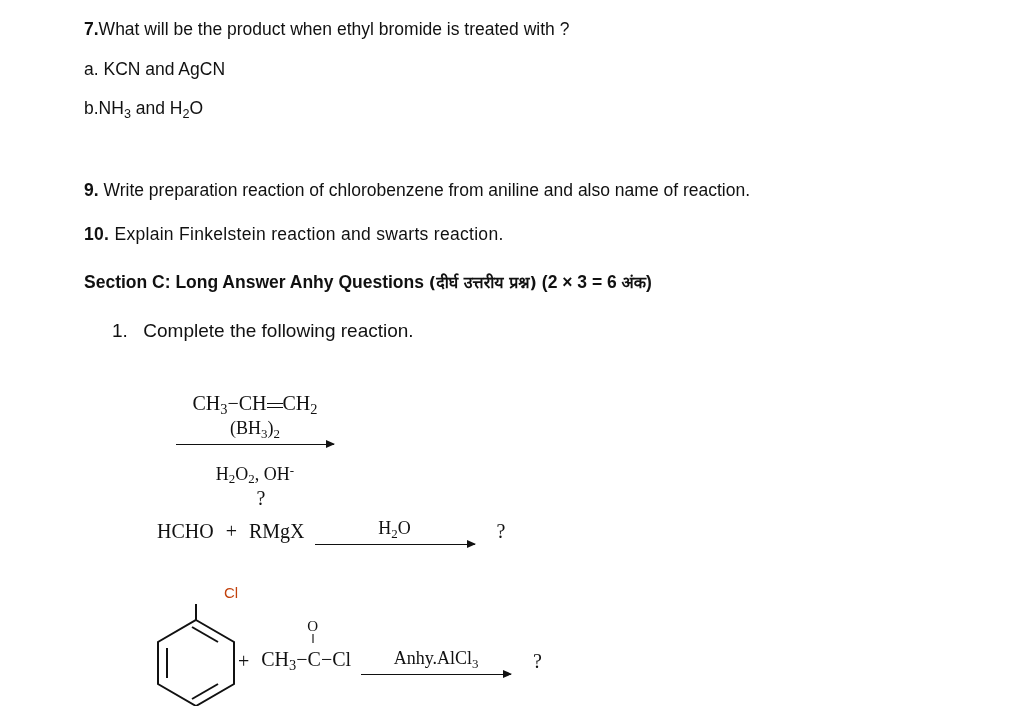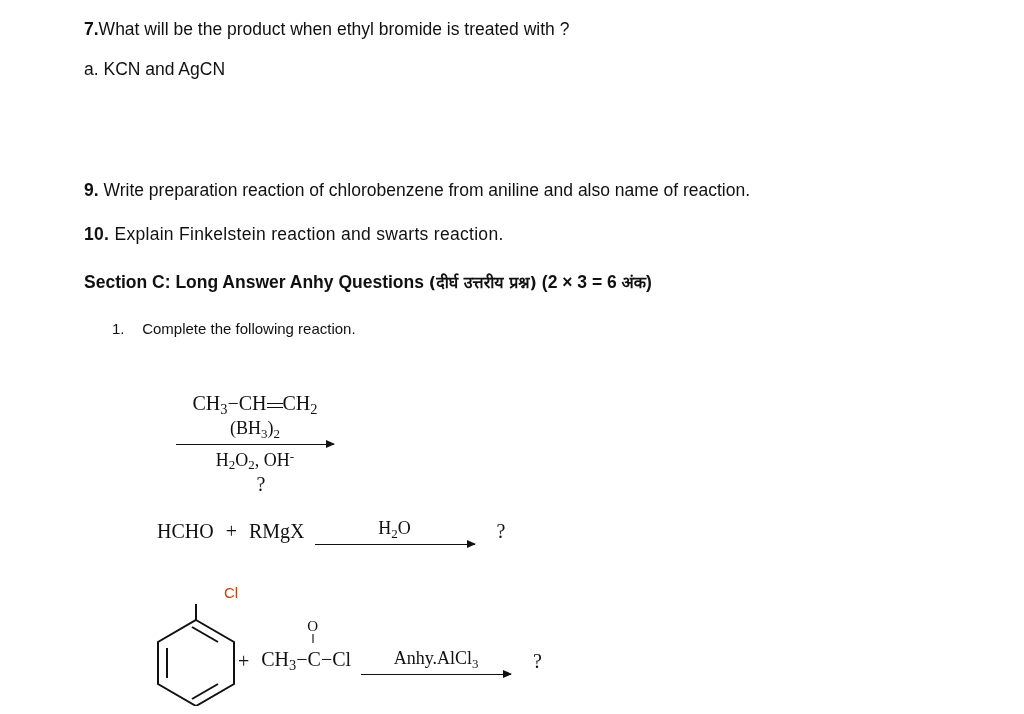--- a/index.html
+++ b/index.html
@@ -49,21 +49,21 @@
     color: #111;
   }
   .hindi {
     font-family: "DejaVu Sans", sans-serif;
     font-weight: bold;
     font-size: 16px;
   }
   .numbered-item {
     position: absolute;
     left: 112px;
-    font-size: 15px;
+    font-size: 19px;
     color: #111;
   }
   .numbered-item .marker {
     display: inline-block;
     width: 26px;
   }
   
   .rxn {
     position: absolute;
     font-family: "Liberation Serif", serif;
@@ -86,21 +86,21 @@
   .arrow-above {
     font-size: 18px;
     line-height: 1.15;
     white-space: nowrap;
     padding-bottom: 2px;
   }
   .arrow-below {
     font-size: 18px;
     line-height: 1.15;
     white-space: nowrap;
-    padding-top: 4px;
+    padding-top: 18px;
   }
   .arrow-line {
     position: relative;
     height: 0;
     border-top: 1.6px solid #111;
   }
   .arrow-line::after {
     content: "";
     position: absolute;
     right: -1px;
@@ -151,20 +151,23 @@
 <div class="page">
 
   <div class="q-block" style="top:18px;">
     <span class="q-num">7.</span><span>What will be the product when ethyl bromide is treated with ?</span>
   </div>
 
   <div class="q-block" style="top:58px;">
     <span>a. KCN and AgCN</span>
   </div>
 
+  <div class="q-block" style="top:97px;">
+    <span>b.NH<sub>3</sub> and H<sub>2</sub>O</span>
+  </div>
 
 
   <div class="q-block" style="top:179px;">
     <span class="q-num">9.</span>
     <span>Write preparation reaction of chlorobenzene from aniline and also name of reaction.</span>
   </div>
 
   <div class="q-block" style="top:223px; letter-spacing:0.3px;">
     <span class="q-num">10.</span>
     <span>Explain Finkelstein reaction and swarts reaction.</span>

